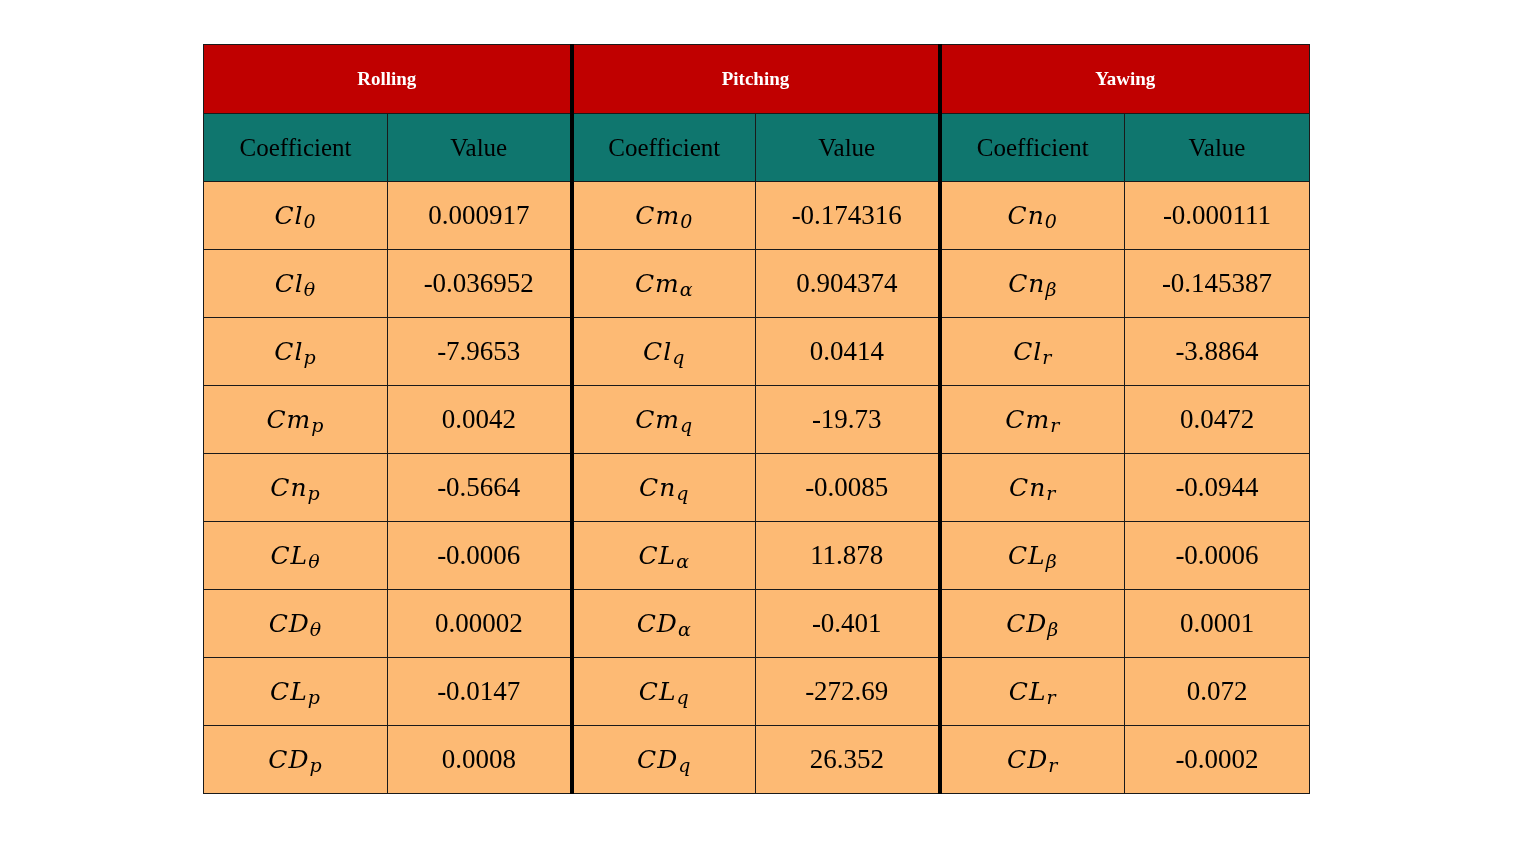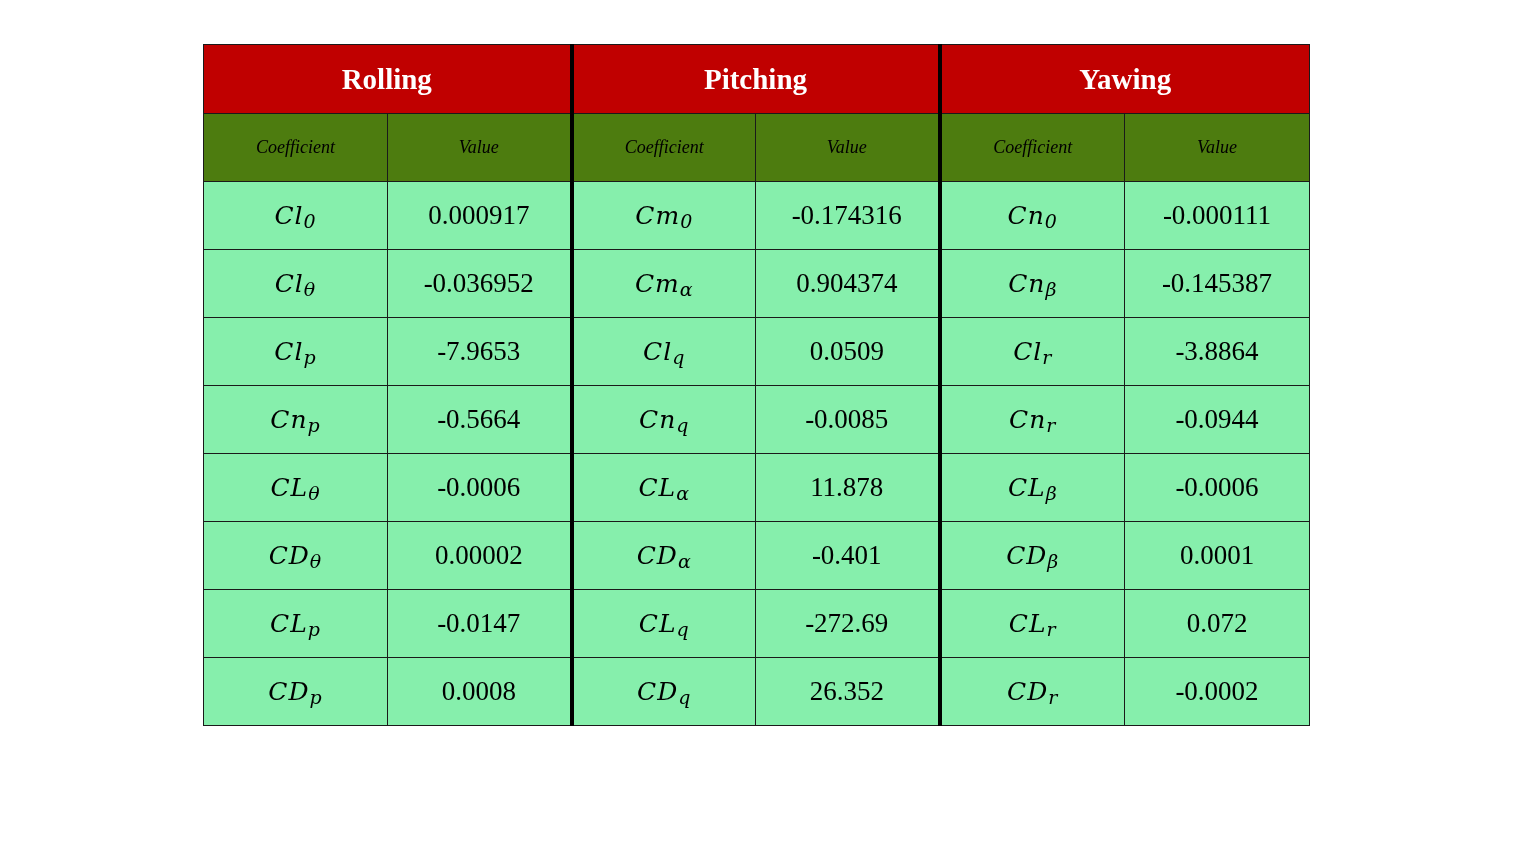--- a/index.html
+++ b/index.html
@@ -28,34 +28,33 @@
     table.coef-table td, table.coef-table th {
       border: 1.5px solid #1a1a1a;
       text-align: center;
       vertical-align: middle;
       padding: 0;
     }
     tr.group-row th {
       background: #c00000;
       color: #ffffff;
       font-weight: bold;
-      font-size: 29px;
+      font-size: 19px;
       height: 68px;
     }
     tr.sub-row th {
-      background: #4d7c0f;
+      background: #0f766e;
       font-weight: normal;
-      font-size: 18px;
+      font-size: 25px;
       height: 67px;
-      font-style: italic;
     }
     tr.data-row td {
       height: 67px;
       font-size: 27px;
-      background: #86efac;
+      background: #fdba74;
     }
     .thick-left { border-left: 4px solid #000 !important; }
     .sym {
       font-family: "DejaVu Serif", "Liberation Serif", serif;
       font-style: italic;
       font-size: 25px;
       letter-spacing: 1px;
     }
     .sym sub {
       font-size: 19px;
@@ -107,23 +106,31 @@
           <td>-0.036952</td>
           <td class="thick-left"><span class="sym"><span>Cm</span><sub>α</sub></span></td>
           <td>0.904374</td>
           <td class="thick-left"><span class="sym"><span>Cn</span><sub>β</sub></span></td>
           <td>-0.145387</td>
         </tr>
         <tr class="data-row">
           <td><span class="sym"><span>Cl</span><sub>p</sub></span></td>
           <td>-7.9653</td>
           <td class="thick-left"><span class="sym"><span>Cl</span><sub>q</sub></span></td>
-          <td>0.0509</td>
+          <td>0.0414</td>
           <td class="thick-left"><span class="sym"><span>Cl</span><sub>r</sub></span></td>
           <td>-3.8864</td>
+        </tr>
+        <tr class="data-row">
+          <td><span class="sym"><span>Cm</span><sub>p</sub></span></td>
+          <td>0.0042</td>
+          <td class="thick-left"><span class="sym"><span>Cm</span><sub>q</sub></span></td>
+          <td>-19.73</td>
+          <td class="thick-left"><span class="sym"><span>Cm</span><sub>r</sub></span></td>
+          <td>0.0472</td>
         </tr>
         <tr class="data-row">
           <td><span class="sym"><span>Cn</span><sub>p</sub></span></td>
           <td>-0.5664</td>
           <td class="thick-left"><span class="sym"><span>Cn</span><sub>q</sub></span></td>
           <td>-0.0085</td>
           <td class="thick-left"><span class="sym"><span>Cn</span><sub>r</sub></span></td>
           <td>-0.0944</td>
         </tr>
         <tr class="data-row">

